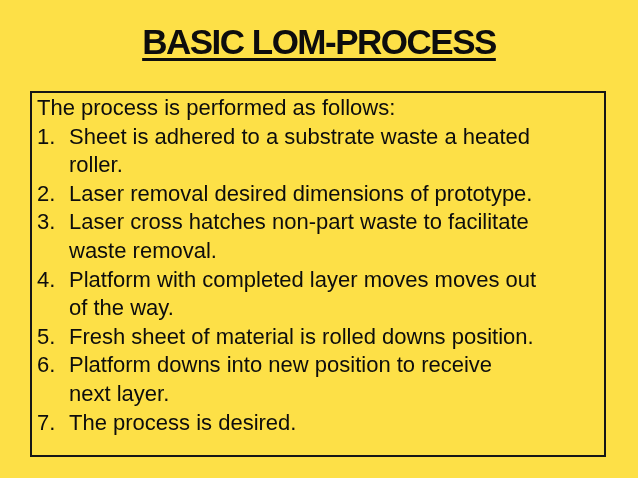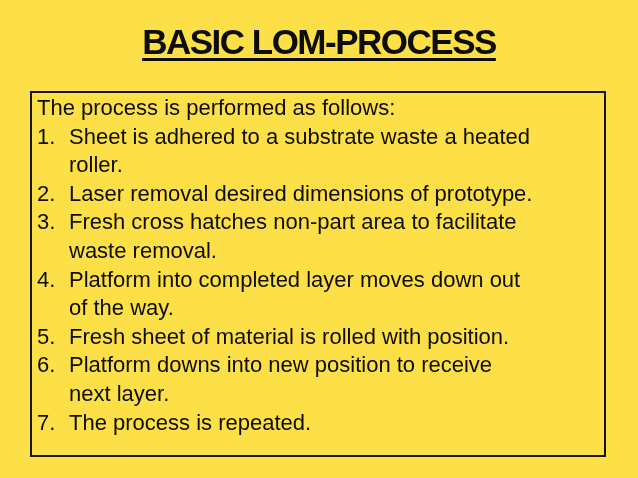--- a/index.html
+++ b/index.html
@@ -90,41 +90,41 @@
 roller.</span>
       </div>
 
       <div class="step-row">
         <span class="step-num">2.</span>
         <span class="step-text">Laser removal desired dimensions of prototype.</span>
       </div>
 
       <div class="step-row">
         <span class="step-num">3.</span>
-        <span class="step-text">Fresh cross hatches non-part area to facilitate
+        <span class="step-text">Laser cross hatches non-part waste to facilitate
 waste removal.</span>
       </div>
 
       <div class="step-row">
         <span class="step-num">4.</span>
-        <span class="step-text">Platform into completed layer moves down out
+        <span class="step-text">Platform with completed layer moves moves out
 of the way.</span>
       </div>
 
       <div class="step-row">
         <span class="step-num">5.</span>
-        <span class="step-text">Fresh sheet of material is rolled with position.</span>
+        <span class="step-text">Fresh sheet of material is rolled downs position.</span>
       </div>
 
       <div class="step-row">
         <span class="step-num">6.</span>
         <span class="step-text">Platform downs into new position to receive
 next layer.</span>
       </div>
 
       <div class="step-row">
         <span class="step-num">7.</span>
-        <span class="step-text">The process is repeated.</span>
+        <span class="step-text">The process is desired.</span>
       </div>
 
     </div>
   </div>
 </div>
 
 </body></html>

